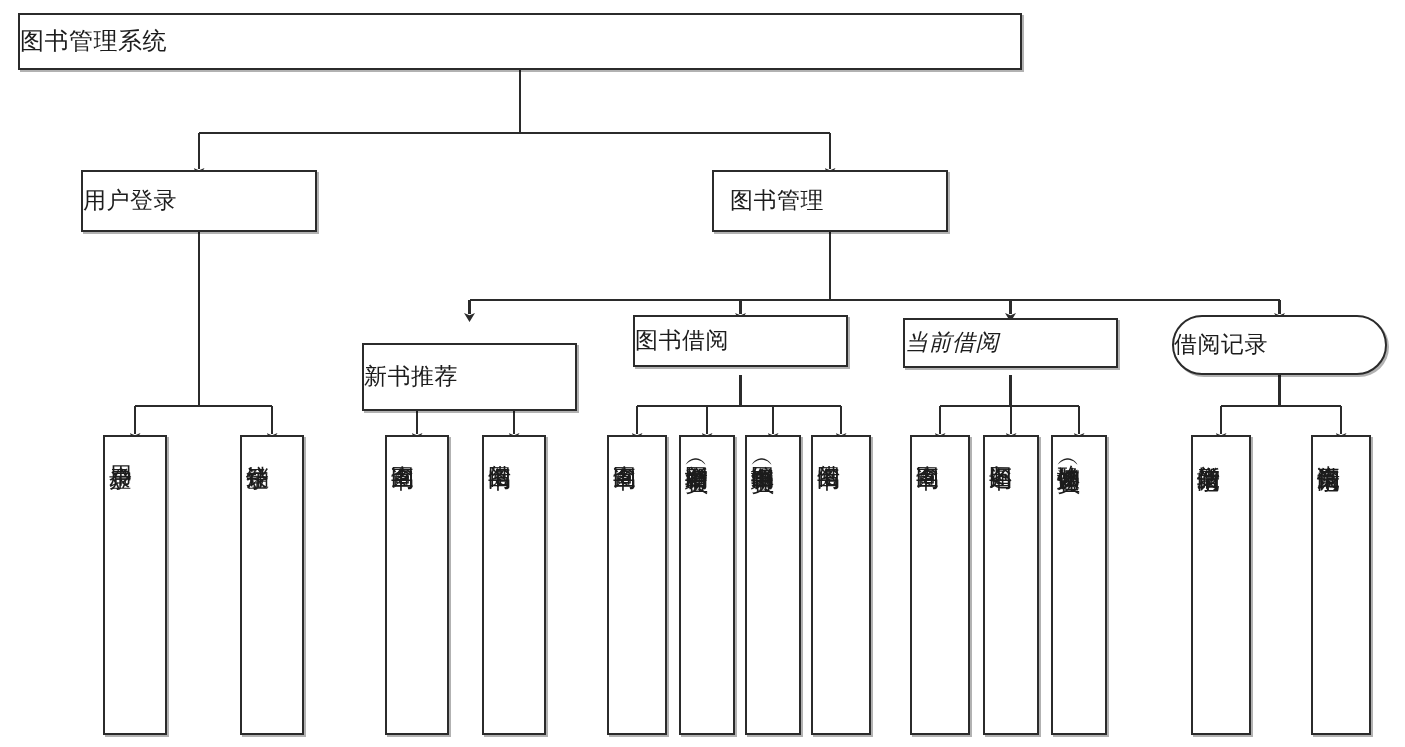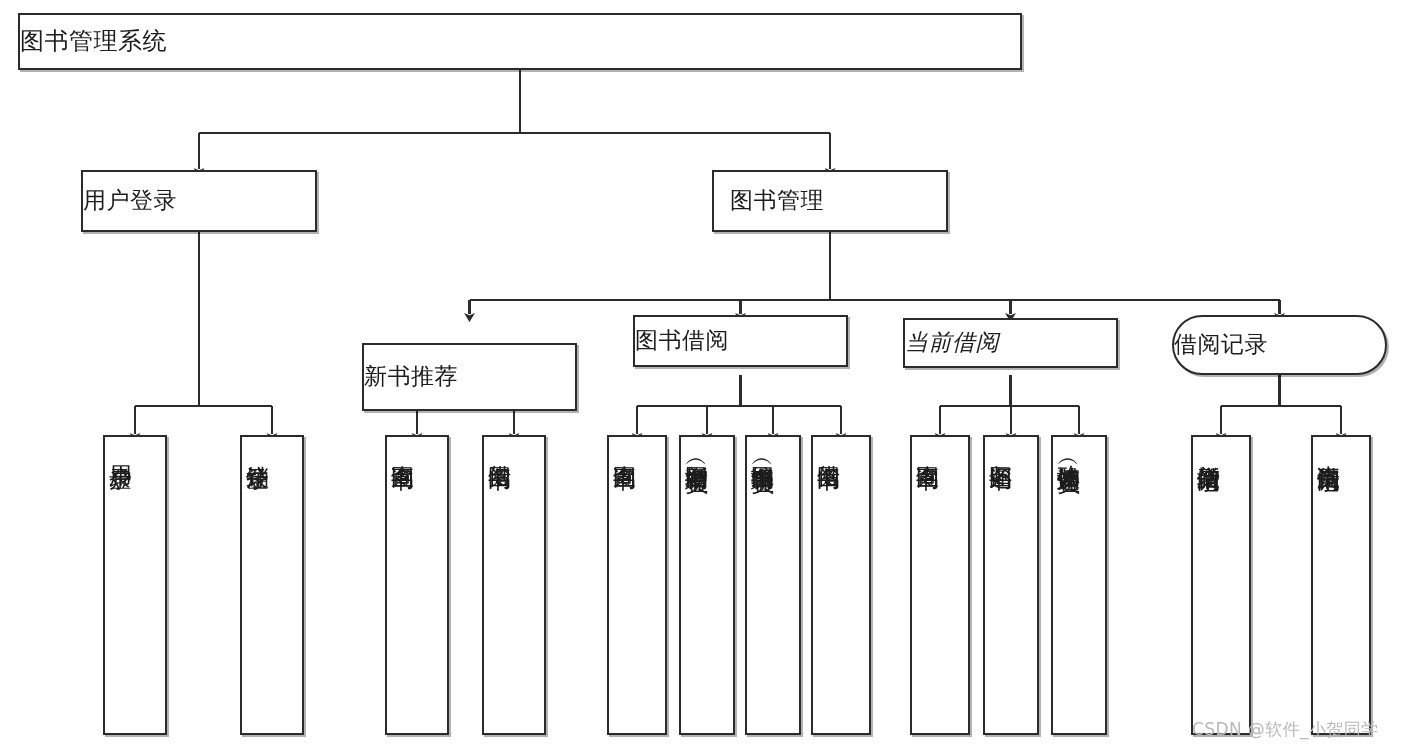--- a/index.html
+++ b/index.html
@@ -170,14 +170,13 @@
       <div class="node v" id="node-leaf_cur_2" style="left: 1051px; top: 435px; width: 56px; height: 300px;">
         <span class="lbl">确认归还（管理员）</span>
       </div>
       <div class="node v" id="node-leaf_rec_0" style="left: 1191px; top: 435px; width: 60px; height: 300px;">
         <span class="lbl">新增借阅记录</span>
       </div>
       <div class="node v" id="node-leaf_rec_1" style="left: 1311px; top: 435px; width: 60px; height: 300px;">
         <span class="lbl">查询借阅记录</span>
       </div>
     </div>
-  <div class="watermark" id="wm" style="left: 1192px; top: 718px;">CSDN @软件_小贺同学</div>
 </div>
 
 </body></html>

